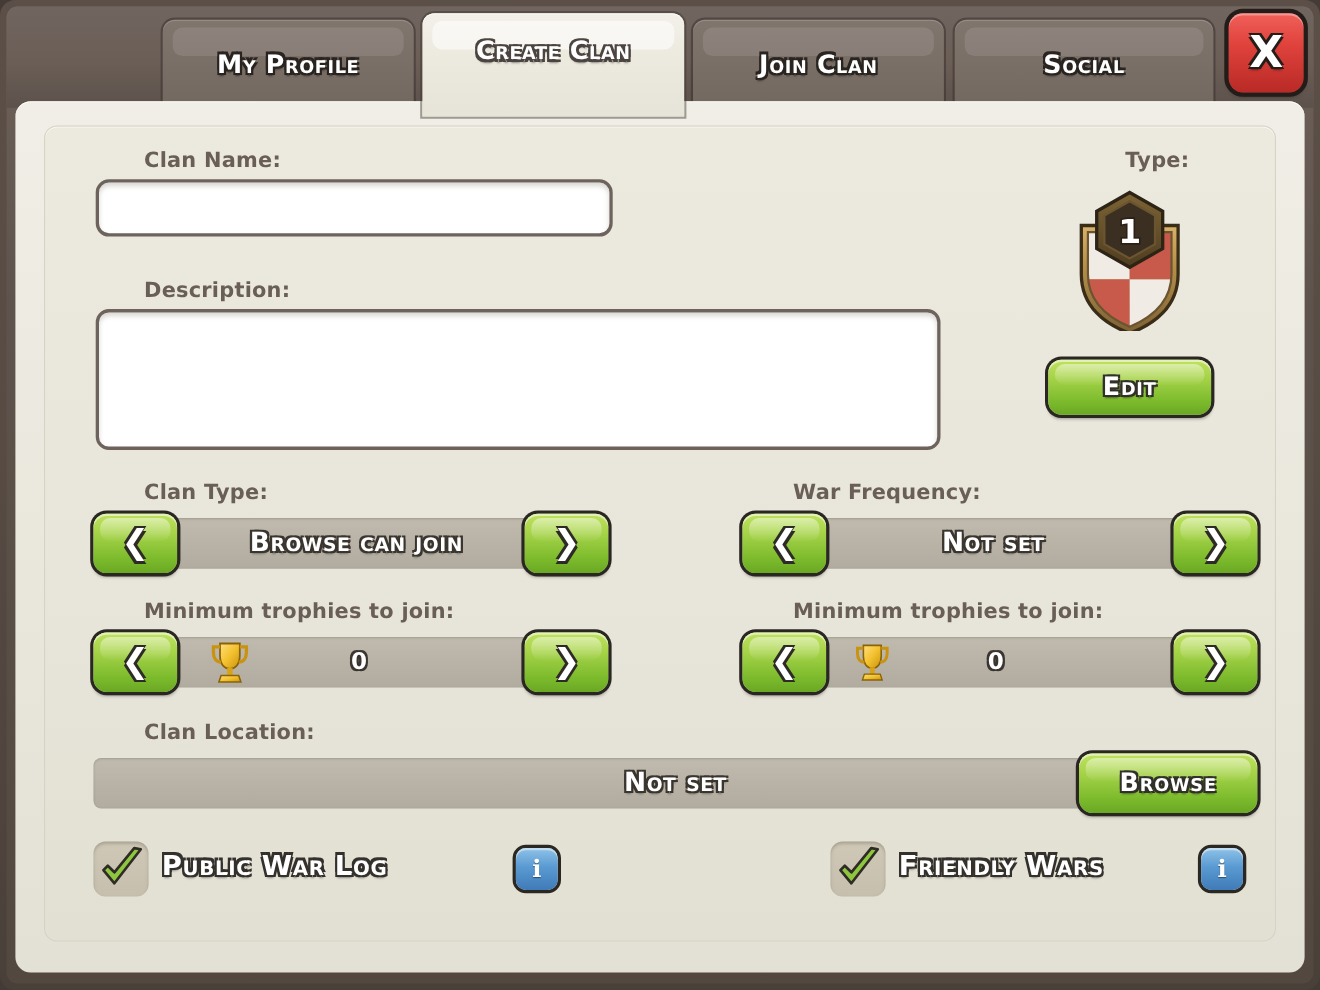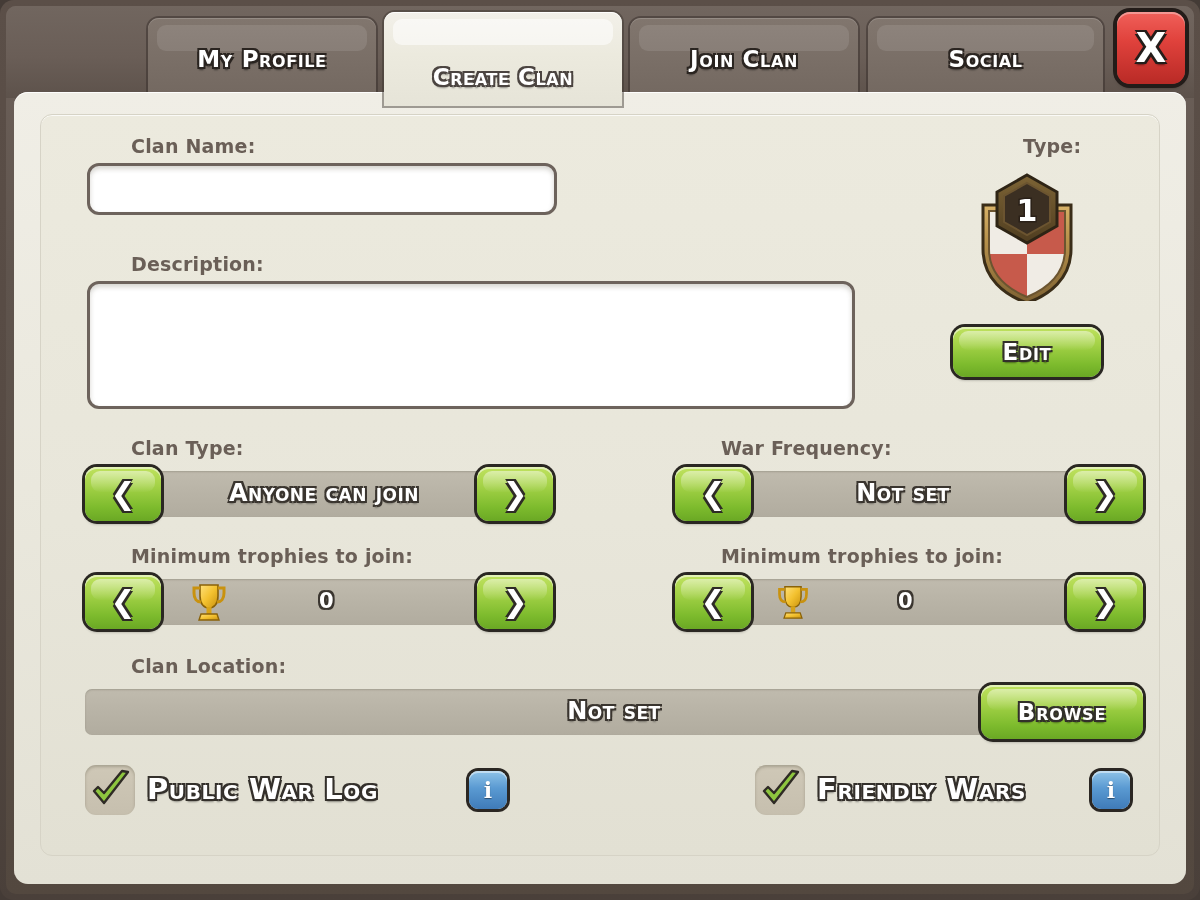--- a/index.html
+++ b/index.html
@@ -78,21 +78,21 @@
   .tab.active {
     top: 6px;
     height: 94px;
     background: linear-gradient(180deg,#f2f0e9 0%,#eceade 45%,#e6e4d8 100%);
     box-shadow: inset 0 1px 0 rgba(255,255,255,0.9),
                 0 0 0 2px rgba(58,50,45,0.45);
     z-index: 6;
   }
   .tab.active .tab-gloss { background: rgba(255,255,255,0.55); }
   .tab.active .tab-label {
-    margin-top: 52px;
+    margin-top: 22px;
     color: #ffffff;
     text-shadow:
       -2px -2px 0 #4b4440, 2px -2px 0 #4b4440,
       -2px  2px 0 #4b4440, 2px  2px 0 #4b4440,
        0px  3px 2px rgba(0,0,0,0.42);
   }
 
   
   .close-btn {
     position: absolute;
@@ -229,21 +229,21 @@
   .cbox {
     position: absolute;
     width: 50px; height: 50px;
     border-radius: 11px;
     background: linear-gradient(180deg,#cfc8b7 0%,#c6bfae 100%);
     box-shadow: inset 0 2px 3px rgba(110,104,88,0.40);
     cursor: pointer;
   }
   .cbox-label {
     position: absolute;
-    font-size: 29px; font-weight: 700;
+    font-size: 25px; font-weight: 700;
     font-variant: small-caps; letter-spacing: 0.6px;
     color: #ffffff;
     text-shadow:
       -2px -2px 0 #34302b, 2px -2px 0 #34302b,
       -2px  2px 0 #34302b, 2px  2px 0 #34302b,
        0 3px 2px rgba(0,0,0,0.40);
     white-space: nowrap;
   }
 
   
@@ -344,21 +344,21 @@
         </svg>
       </div>
 
       <div class="gbtn" style="left:912px; top:212px; width:148px; height:50px;">
         <div class="gloss"></div>
         <span class="glabel">Edit</span>
       </div>
 
       <div class="fld-label" style="left:46px; top:322px;">Clan Type:</div>
       <div class="strip" style="left:52px; top:356px; width:462px; height:46px;">
-        <div class="strip-val" style="top:8px;">Anyone can join</div>
+        <div class="strip-val" style="top:8px;">Browse can join</div>
       </div>
       <div class="gbtn" style="left:44px; top:352px; width:76px; height:54px;">
         <div class="gloss"></div>
         <span class="chev">❮</span>
       </div>
       <div class="gbtn" style="left:436px; top:352px; width:76px; height:54px;">
         <div class="gloss"></div>
         <span class="chev">❯</span>
       </div>
 

